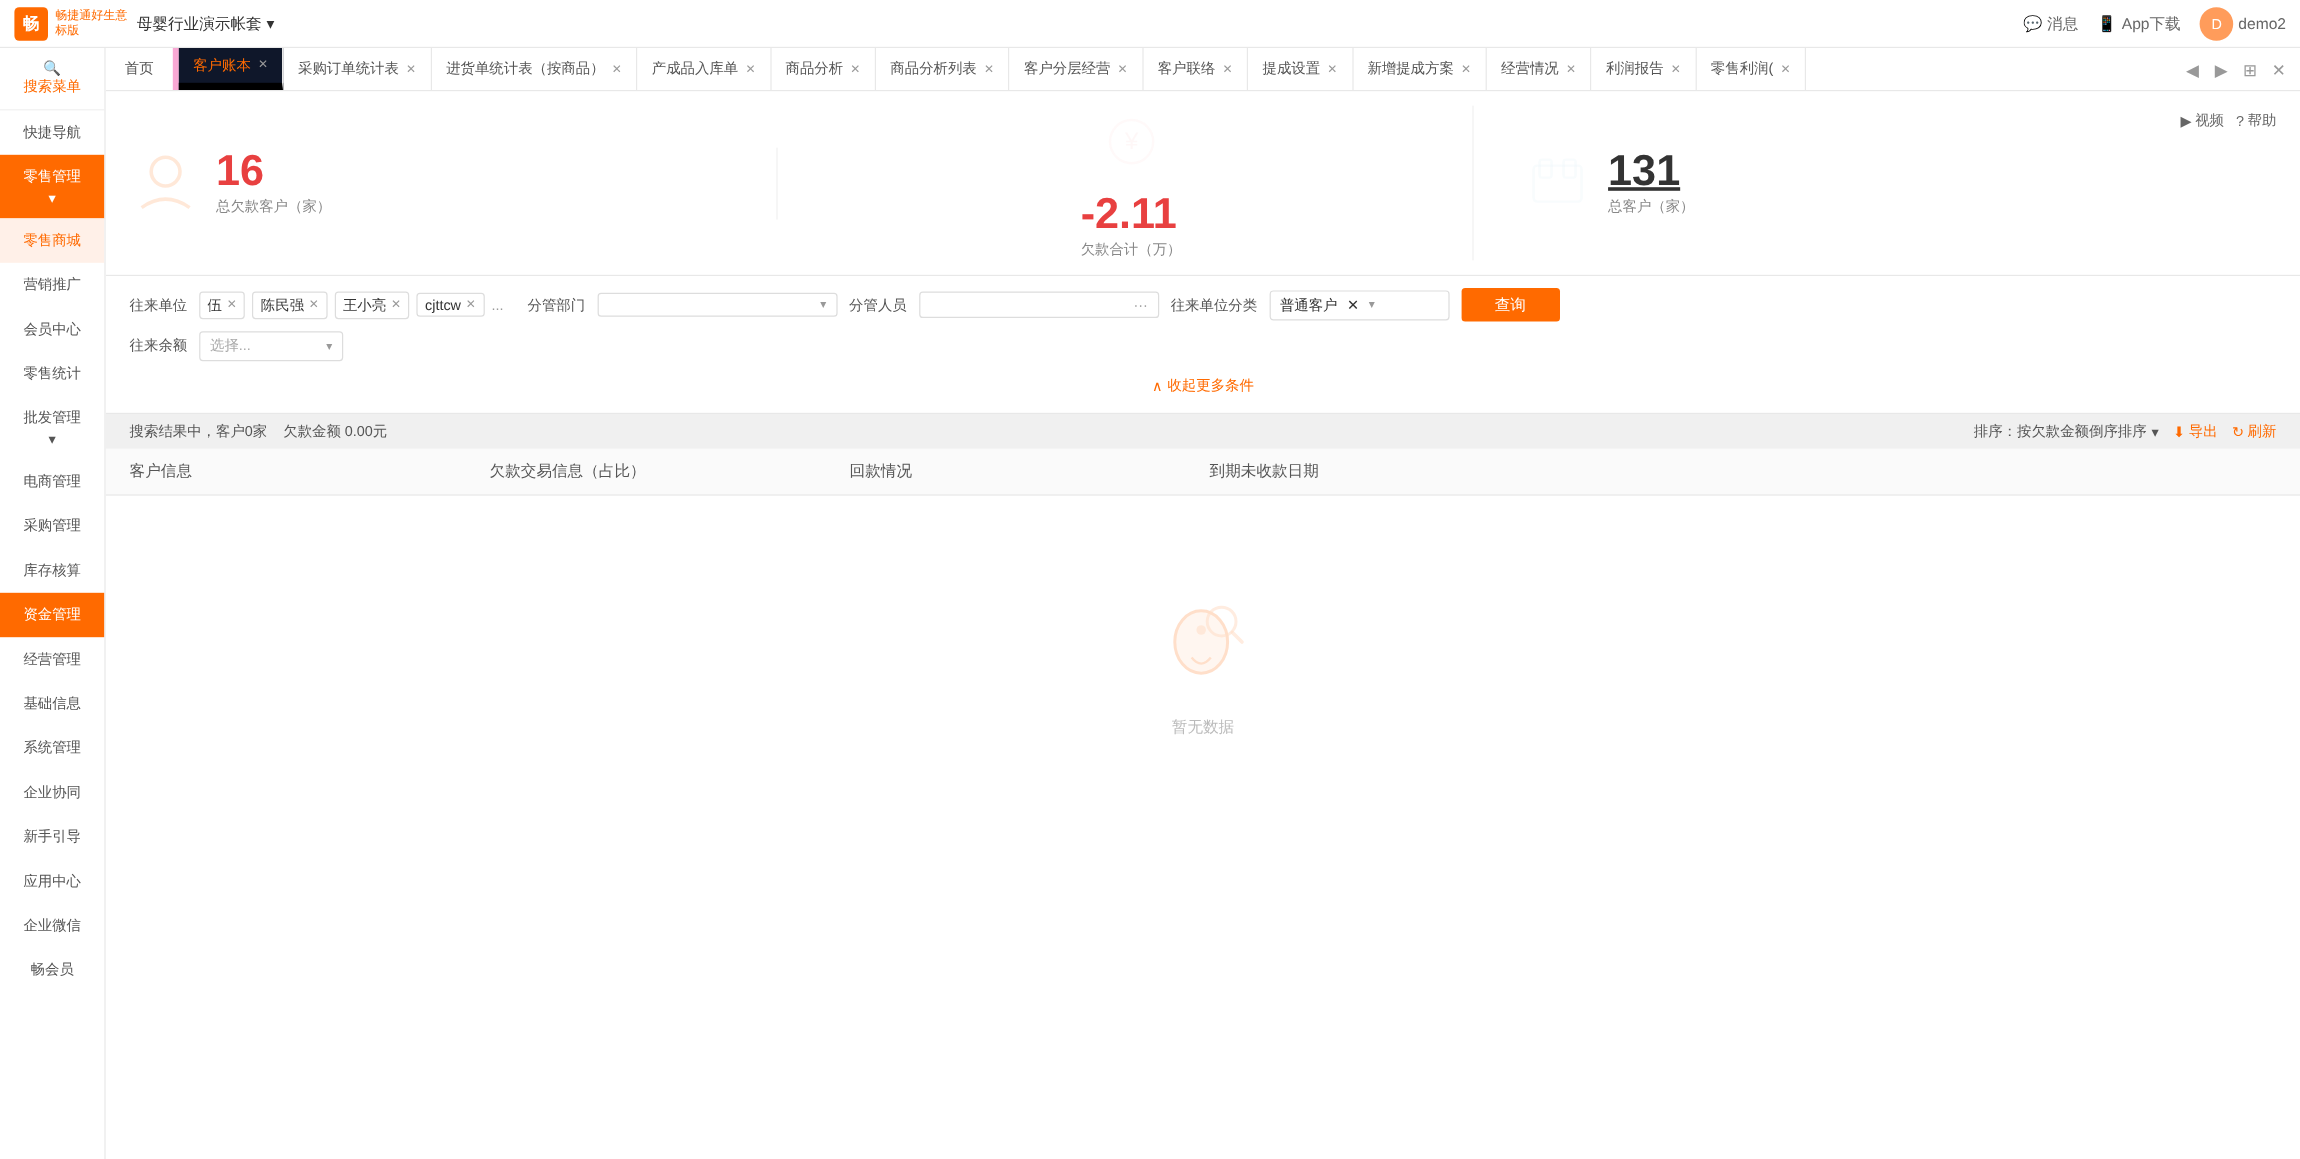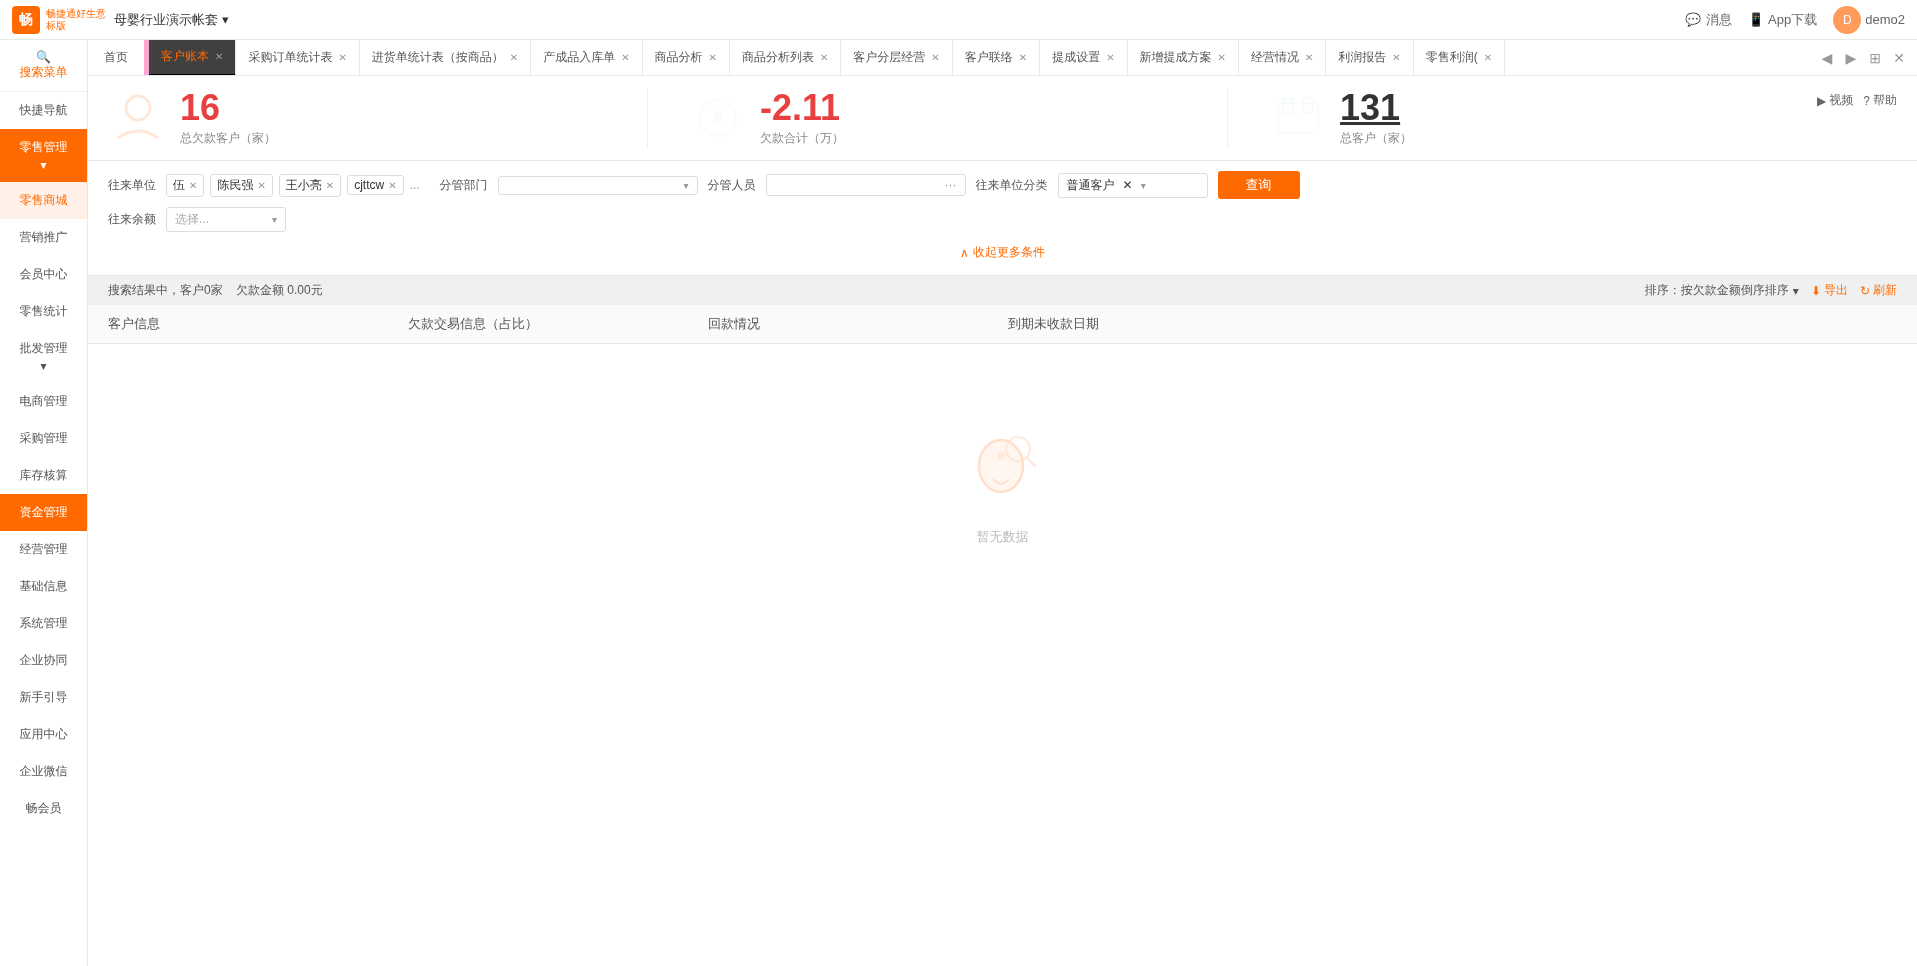--- a/index.html
+++ b/index.html
@@ -33,21 +33,21 @@
     .sidebar { width: 88px; background: #fff; border-right: 1px solid #e8e8e8; display: flex; flex-direction: column; overflow-y: auto; flex-shrink: 0; }
     .sidebar-search { padding: 10px 8px; font-size: 12px; color: #ff6a00; text-align: center; cursor: pointer; border-bottom: 1px solid #f0f0f0; }
     .sidebar-item { padding: 10px 4px; font-size: 12px; color: #555; text-align: center; cursor: pointer; }
     .sidebar-item.active { background: #ff6a00; color: #fff; }
     .sidebar-item.active-sub { background: #fff0e8; color: #ff6a00; }
     .sidebar-label-with-arrow { display: flex; align-items: center; justify-content: center; gap: 2px; flex-direction: column; }
 
     
     .tab-bar { background: #fff; border-bottom: 1px solid #e8e8e8; display: flex; align-items: center; height: 36px; overflow: hidden; flex-shrink: 0; }
     .tab-item { display: flex; align-items: center; padding: 0 12px; height: 36px; font-size: 12px; color: #555; border-right: 1px solid #e8e8e8; cursor: pointer; white-space: nowrap; flex-shrink: 0; }
-    .tab-item.active { background: #404040; color: #ff6a00; border-bottom: 2px solid #000000; }
+    .tab-item.active { background: #0f172a; color: #ff6a00; border-bottom: 7px solid #000000; }
     .tab-item .tab-close { margin-left: 6px; color: #999; font-size: 10px; }
     .tab-home { padding: 0 16px; color: #555; font-size: 12px; border-right: 5px solid #f9a8d4; height: 36px; display: flex; align-items: center; cursor: pointer; }
     .tab-bar-actions { margin-left: auto; display: flex; align-items: center; gap: 4px; padding-right: 8px; flex-shrink: 0; }
     .tab-bar-btn { width: 20px; height: 20px; display: flex; align-items: center; justify-content: center; cursor: pointer; color: #999; font-size: 14px; }
 
     
     .main-content { flex: 1; overflow-y: auto; display: flex; flex-direction: column; }
 
     
     .stats-bar { background: #fff; display: flex; align-items: stretch; border-bottom: 1px solid #e8e8e8; padding: 12px 20px; gap: 0; }
@@ -279,21 +279,21 @@
                 <circle cx="30" cy="20" r="12" stroke="#ff6a00" stroke-width="3" fill="none"></circle>
                 <path d="M10 50 Q30 36 50 50" stroke="#ff6a00" stroke-width="3" fill="none"></path>
               </svg>
             </div>
             <div class="stat-text">
               <span class="stat-num red">16</span>
               <span class="stat-desc">总欠款客户（家）</span>
             </div>
           </div>
 
-          <div class="stat-block" style="padding-left:30px;">
+          <div class="stat-block" style="padding-left:30px;flex-direction:column;">
             <div class="stat-circle-icon">
               <svg width="60" height="60" viewBox="0 0 60 60" fill="none">
                 <circle cx="30" cy="30" r="18" stroke="#f08080" stroke-width="2" fill="none" opacity="0.3"></circle>
                 <text x="30" y="36" text-anchor="middle" fill="#f08080" font-size="20" opacity="0.4">¥</text>
               </svg>
             </div>
             <div class="stat-text">
               <span class="stat-num red">-2.11</span>
               <span class="stat-desc">欠款合计（万）</span>
             </div>

